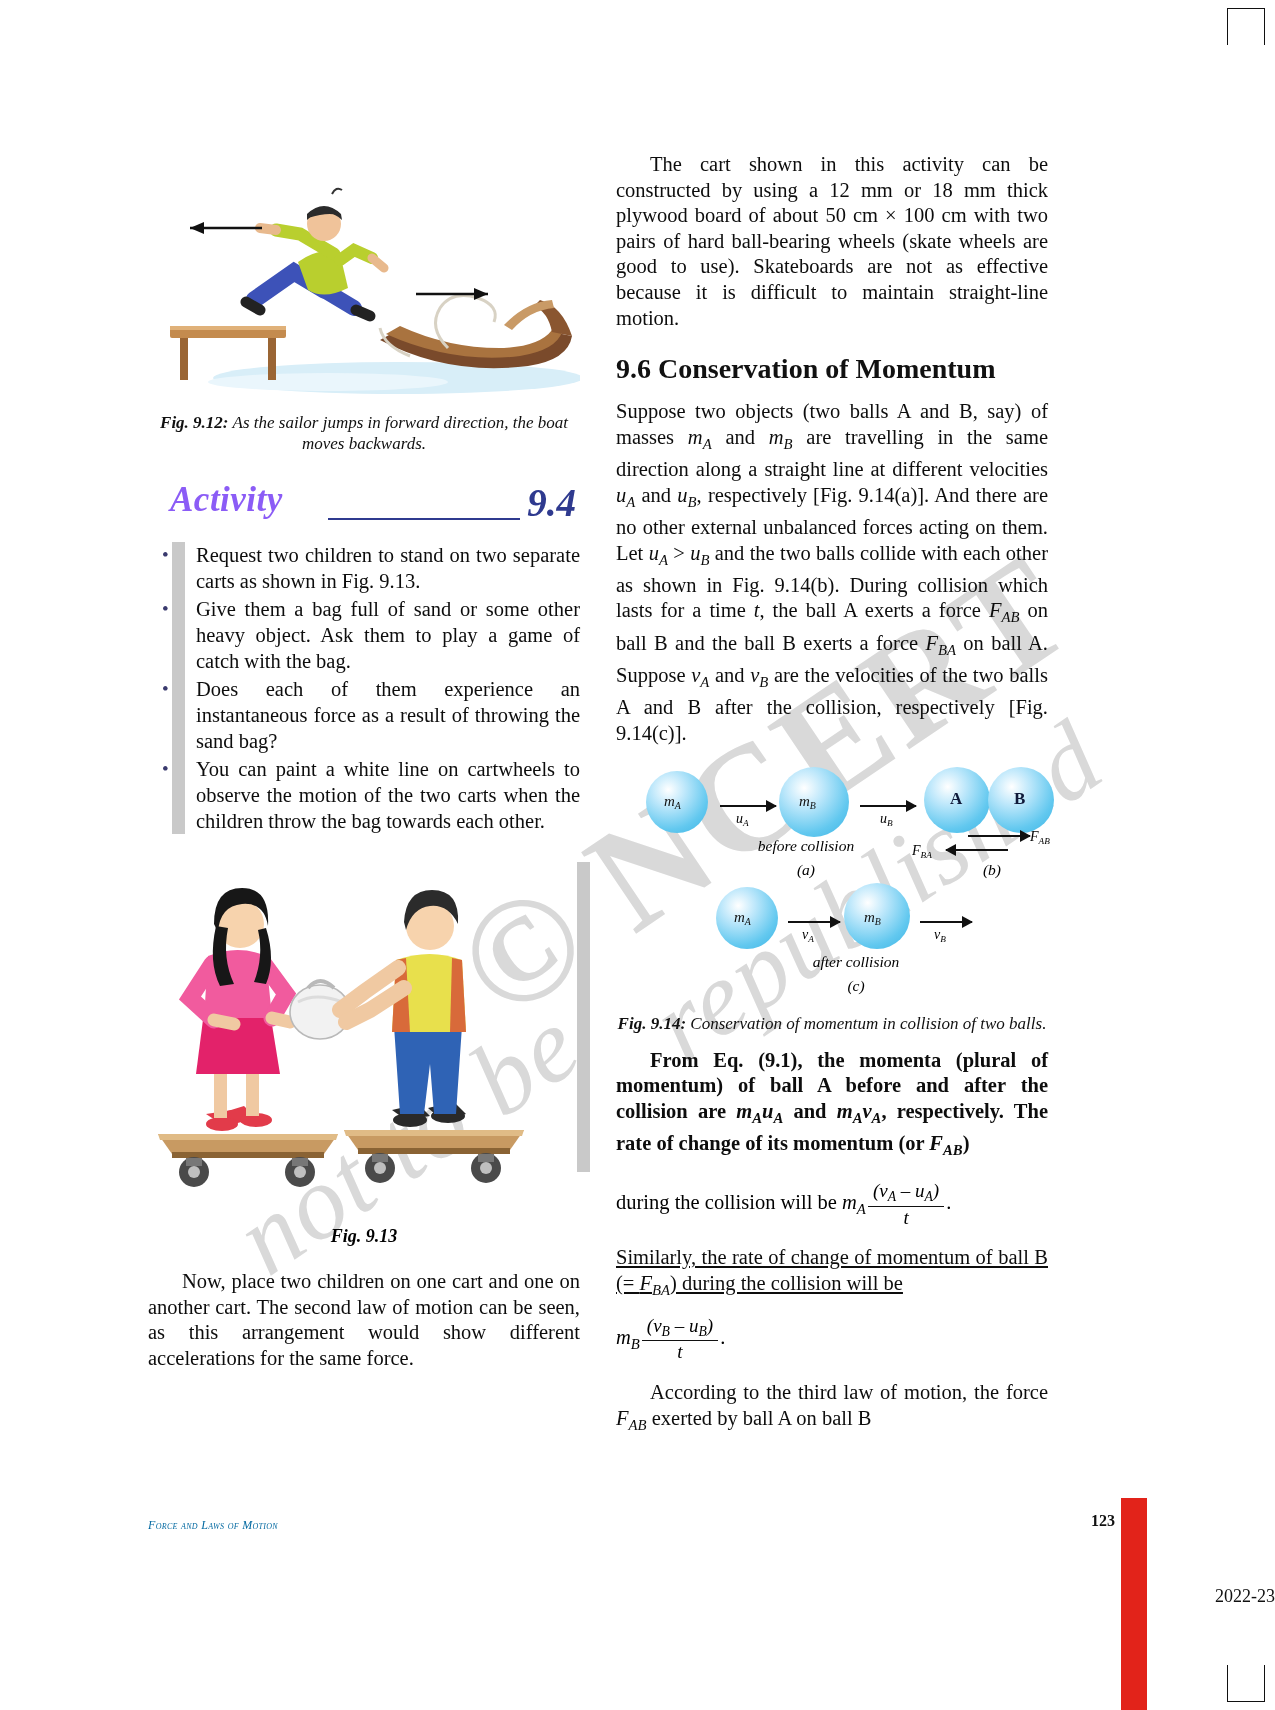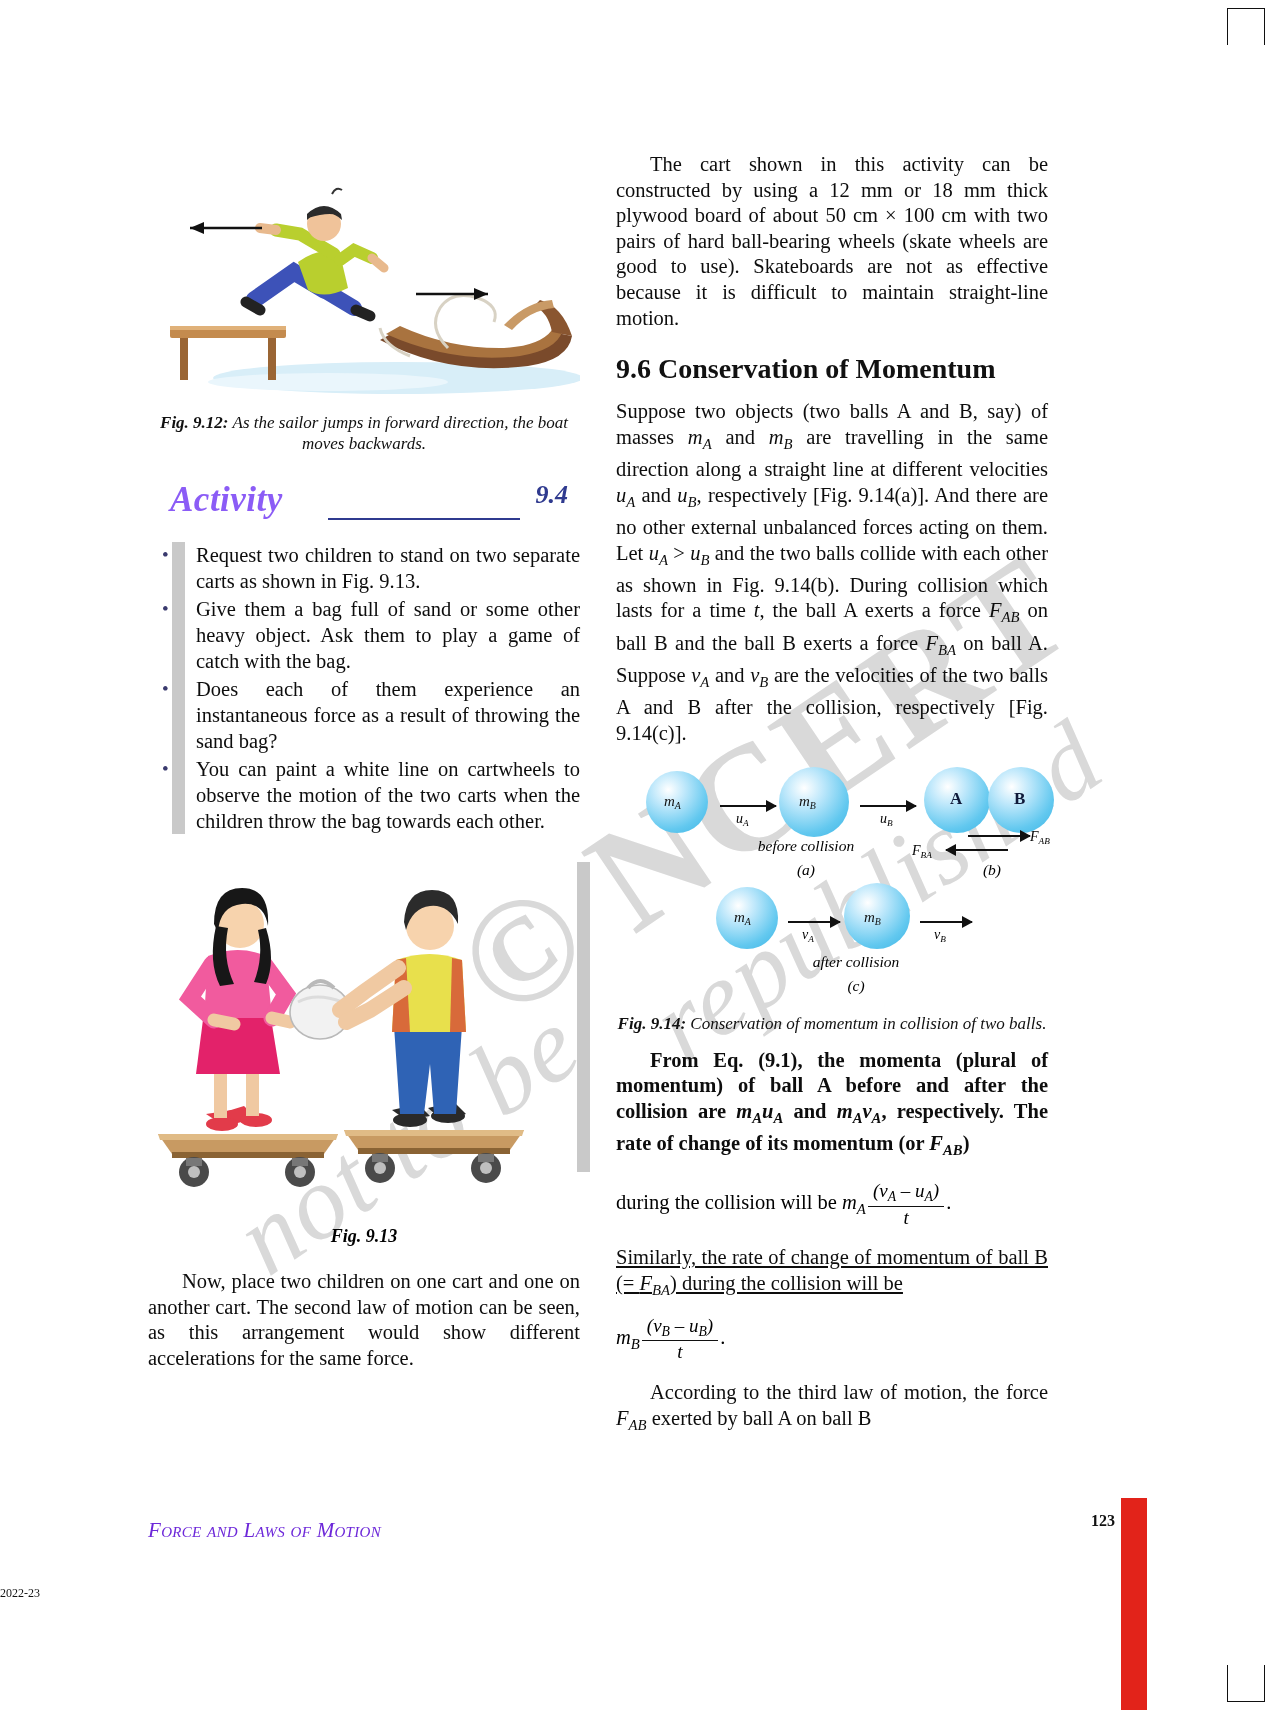--- a/index.html
+++ b/index.html
@@ -45,21 +45,21 @@
   .cap{font-size:17px;line-height:21px;text-align:center;font-style:italic;color:#111;}
   .cap b{font-style:italic;font-weight:bold;}
 
   
   .activity{position:relative;height:52px;margin:26px 0 10px 0;}
   .activity .word{
     position:absolute;left:22px;top:0;font-size:35px;font-style:italic;font-weight:bold;
     color:#8b5cf6;font-family:"Liberation Serif",serif;letter-spacing:0.5px;
   }
   .activity .num{
-    position:absolute;right:12px;top:0;font-size:26px;font-style:italic;font-weight:bold;
+    position:absolute;right:4px;top:0;font-size:39px;font-style:italic;font-weight:bold;
     color:#2f3a8f;font-family:"Liberation Serif",serif;
   }
   .activity .rule{
     position:absolute;left:180px;right:60px;top:38px;height:0;
     border-bottom:2.5px solid #2f3a8f;
   }
 
   
   .actbox{position:relative;padding-left:48px;}
   .actbar{position:absolute;left:24px;top:0;width:13px;height:100%;background:#c9c9c9;}
@@ -91,25 +91,25 @@
   .alab{position:absolute;font-style:italic;font-size:14px;}
   .alab .s{font-size:0.66em;vertical-align:-0.3em;}
   .cc{position:absolute;font-style:italic;font-size:15.5px;text-align:center;}
 
   
   .frac{display:inline-block;vertical-align:middle;text-align:center;font-style:italic;
         font-size:19px;line-height:1.15;margin:0 2px;}
   .frac .n{display:block;padding:0 5px;border-bottom:1.2px solid #111;}
   .frac .d{display:block;padding:0 5px;}
   .eqline{font-size:20.5px;line-height:30px;margin:17px 0;}
-  .footL{position:absolute;left:148px;top:1518px;font-size:21px;font-style:italic;
-         color:#6d28d9;letter-spacing:0.3px;}
+  .footL{position:absolute;left:148px;top:1518px;font-size:12px;font-style:italic;
+         color:#0369a1;letter-spacing:0.3px;}
   .pageno{position:absolute;right:160px;top:1512px;font-size:16px;font-weight:bold;color:#111;}
   .redbar{position:absolute;right:128px;top:1498px;width:26px;height:212px;background:#e2231a;}
-  .yearline{position:absolute;left:0;right:0;top:1586px;text-align:left;font-size:12px;color:#111;}
+  .yearline{position:absolute;left:0;right:0;top:1586px;text-align:right;font-size:18px;color:#111;}
 </style>
 </head>
 <body>
 
 <div class="page">
 
   <div class="watermark">
     <div class="wm-t wm1">© NCERT</div>
     <div class="wm-t wm2">not to be</div>
     <div class="wm-t wm3">republished</div>

